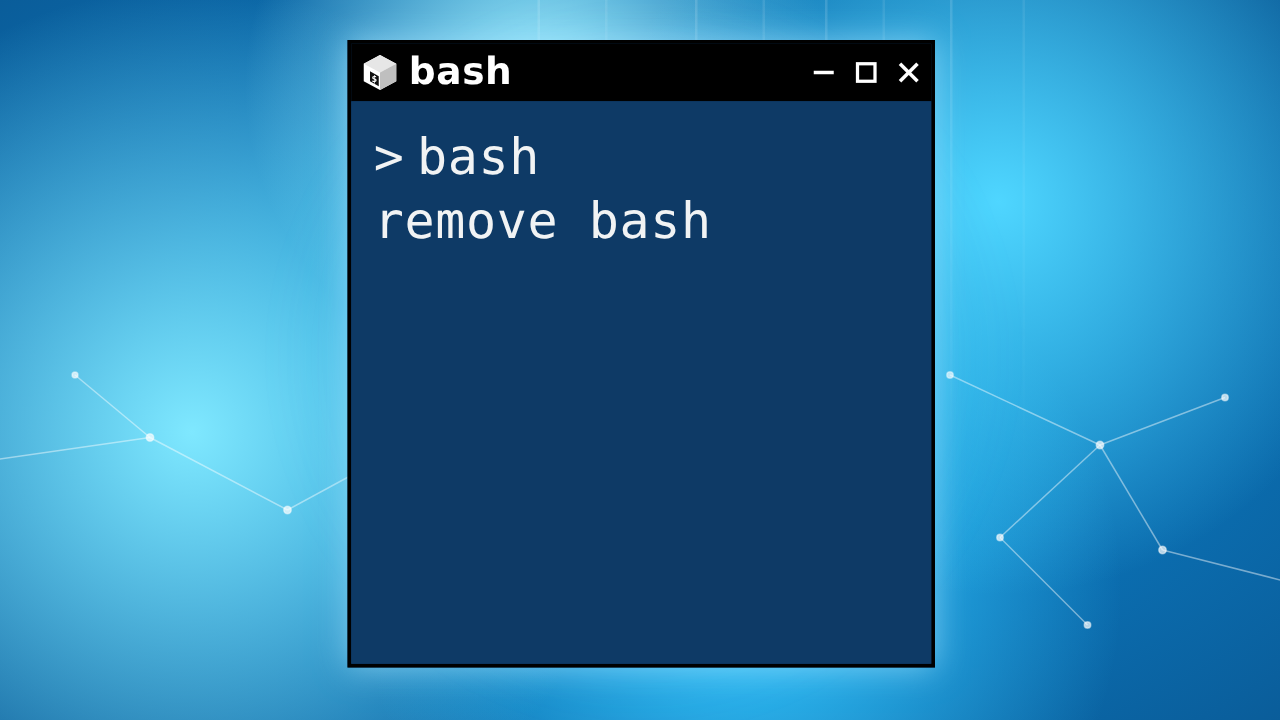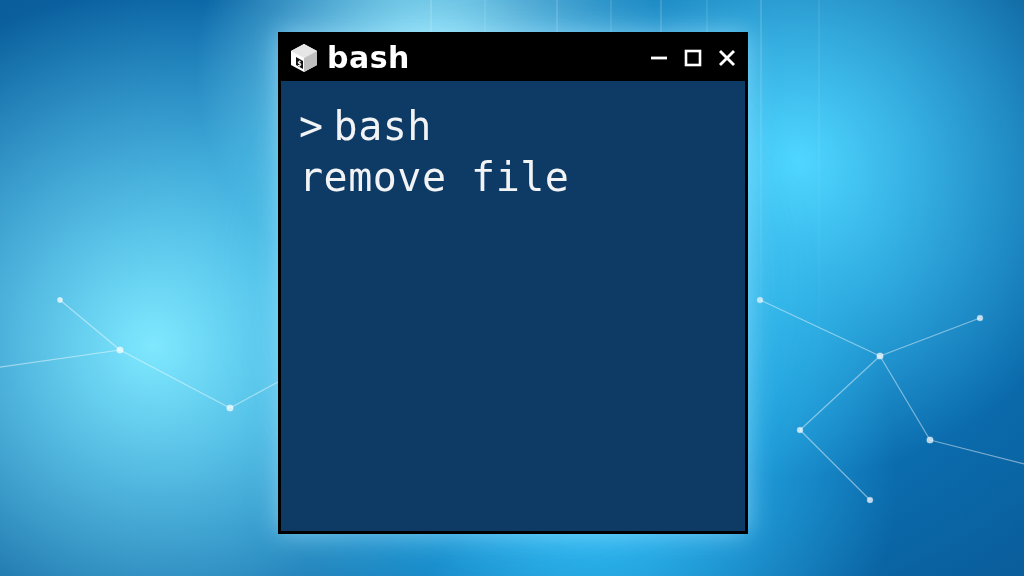--- a/index.html
+++ b/index.html
@@ -203,15 +203,15 @@
       <span class="win-btn">
         <svg width="20" height="20" viewBox="0 0 20 20">
           <line x1="3" y1="3" x2="17" y2="17" stroke="#fff" stroke-width="2.8"></line>
           <line x1="17" y1="3" x2="3" y2="17" stroke="#fff" stroke-width="2.8"></line>
         </svg>
       </span>
     </div>
   </div>
 
   <div class="term-body"><span class="prompt-symbol">&gt;</span><span>bash</span>
-<span>remove file</span></div>
+<span>remove bash</span></div>
 
 </div>
 
 </body></html>

